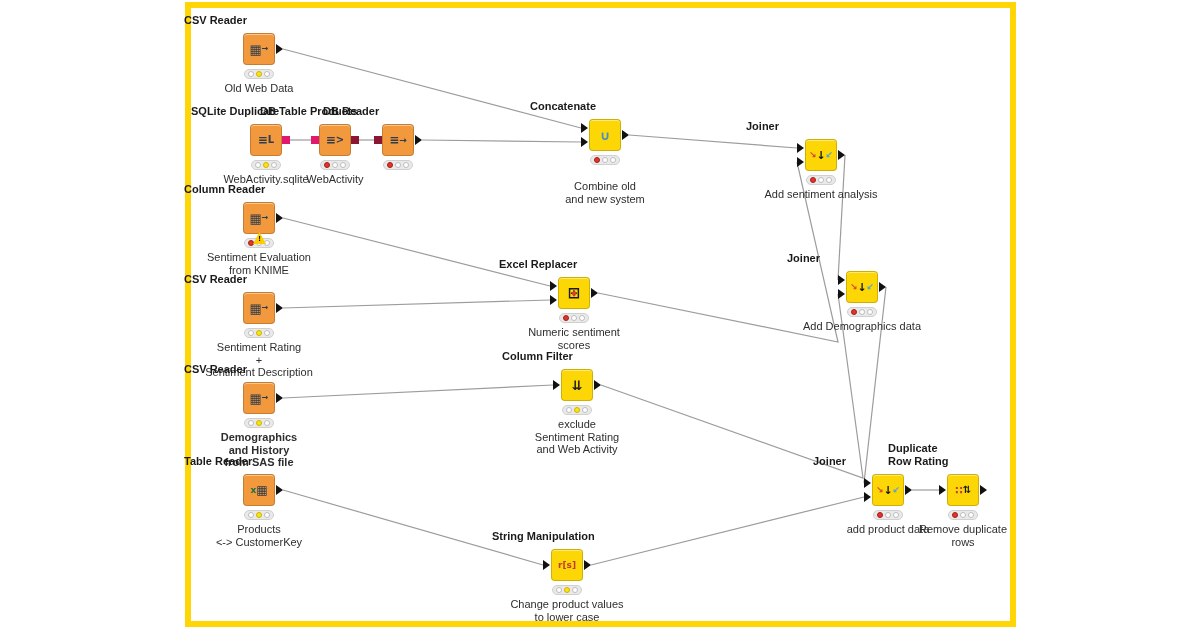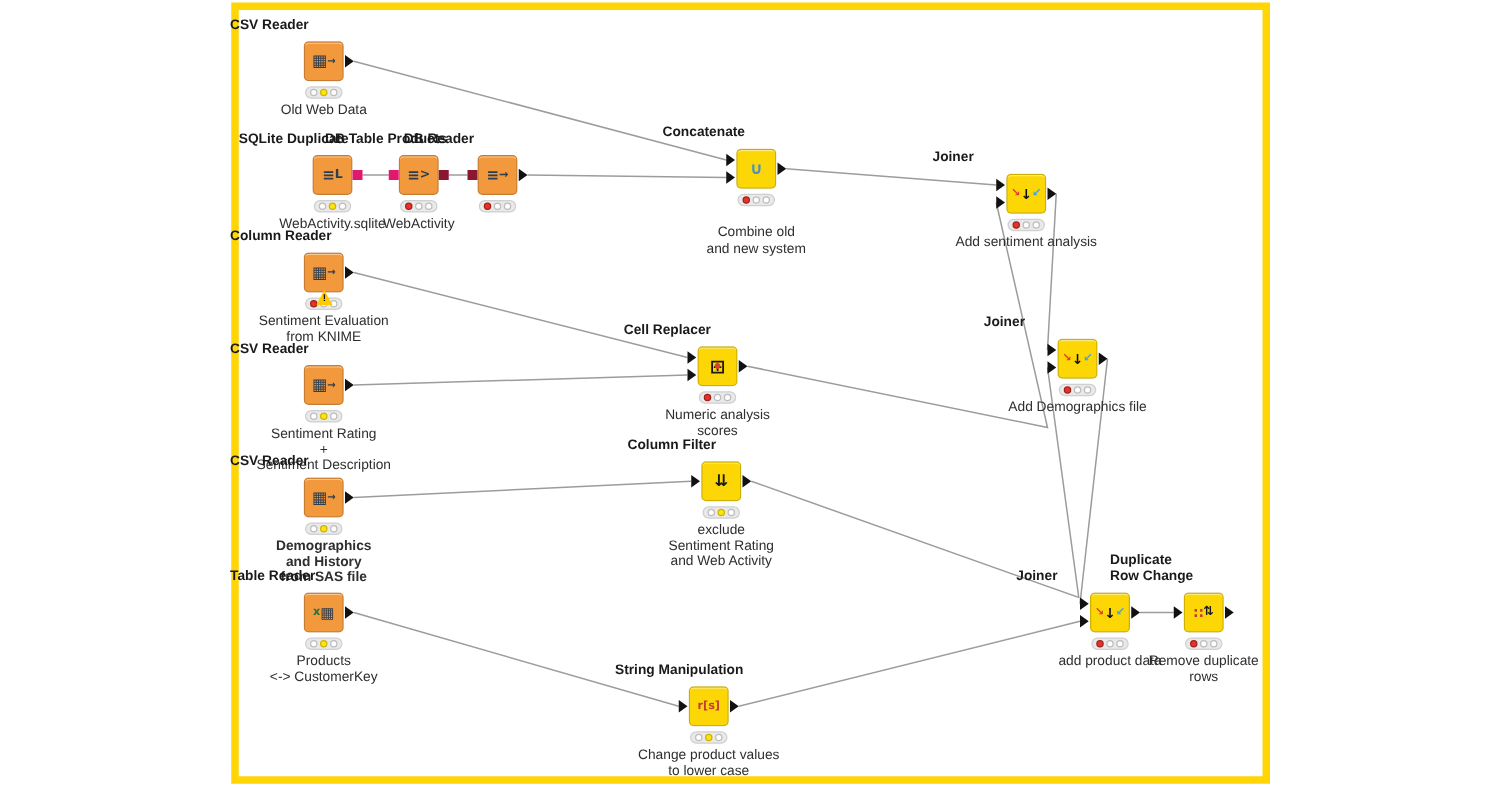--- a/index.html
+++ b/index.html
@@ -177,54 +177,54 @@
     </div>
     <div class="port-tri" style="left: 276px; top: 303px;"></div>
     <div class="lights" style="left: 244px; top: 328px;">
       <span class="light"></span>
       <span class="light yellow"></span>
       <span class="light"></span>
     </div>
     <div class="node-caption" style="left: 174px; top: 341px;">Sentiment Rating
 +
 Sentiment Description</div>
-    <div class="node-title" style="left: 499px; top: 258px;">Cell Replacer</div>
+    <div class="node-title" style="left: 499px; top: 258px;">Excel Replacer</div>
     <div class="node-body" style="left: 558px; top: 277px; background: rgb(252, 215, 5);">
       <div class="icon-wrap">
         <span class="icon-part" style="color: rgb(26, 26, 26); font-size: 15px;">⊞</span>
         <span class="icon-part icon-abs" style="color: rgb(224, 60, 49); font-size: 6px;">●</span>
       </div>
     </div>
     <div class="port-tri" style="left: 550px; top: 281px;"></div>
     <div class="port-tri" style="left: 550px; top: 295px;"></div>
     <div class="port-tri" style="left: 591px; top: 288px;"></div>
     <div class="lights" style="left: 559px; top: 313px;">
       <span class="light red"></span>
       <span class="light"></span>
       <span class="light"></span>
     </div>
-    <div class="node-caption" style="left: 489px; top: 326px;">Numeric analysis
+    <div class="node-caption" style="left: 489px; top: 326px;">Numeric sentiment
 scores</div>
     <div class="node-title" style="left: 787px; top: 252px;">Joiner</div>
     <div class="node-body" style="left: 846px; top: 271px; background: rgb(252, 215, 5);">
       <div class="icon-wrap">
         <span class="icon-part" style="color: rgb(224, 60, 49); font-size: 9px;">↘</span>
         <span class="icon-part" style="color: rgb(17, 17, 17); font-size: 11px;">↓</span>
         <span class="icon-part" style="color: rgb(74, 163, 216); font-size: 9px;">↙</span>
       </div>
     </div>
     <div class="port-tri" style="left: 838px; top: 275px;"></div>
     <div class="port-tri" style="left: 838px; top: 289px;"></div>
     <div class="port-tri" style="left: 879px; top: 282px;"></div>
     <div class="lights" style="left: 847px; top: 307px;">
       <span class="light red"></span>
       <span class="light"></span>
       <span class="light"></span>
     </div>
-    <div class="node-caption" style="left: 777px; top: 320px;">Add Demographics file</div>
+    <div class="node-caption" style="left: 777px; top: 320px;">Add Demographics data</div>
     <div class="node-title" style="left: 184px; top: 363px;">CSV Reader</div>
     <div class="node-body" style="left: 243px; top: 382px; background: rgb(242, 153, 61);">
       <div class="icon-wrap">
         <span class="icon-part" style="color: rgb(46, 61, 78); font-size: 13px;">▦</span>
         <span class="icon-part" style="color: rgb(46, 61, 78); font-size: 8px;">→</span>
       </div>
     </div>
     <div class="port-tri" style="left: 276px; top: 393px;"></div>
     <div class="lights" style="left: 244px; top: 418px;">
       <span class="light"></span>
@@ -291,21 +291,21 @@
     <div class="port-tri" style="left: 864px; top: 478px;"></div>
     <div class="port-tri" style="left: 864px; top: 492px;"></div>
     <div class="port-tri" style="left: 905px; top: 485px;"></div>
     <div class="lights" style="left: 873px; top: 510px;">
       <span class="light red"></span>
       <span class="light"></span>
       <span class="light"></span>
     </div>
     <div class="node-caption" style="left: 803px; top: 523px;">add product data</div>
     <div class="node-title" style="left: 888px; top: 442px;">Duplicate
-Row Change</div>
+Row Rating</div>
     <div class="node-body" style="left: 947px; top: 474px; background: rgb(252, 215, 5);">
       <div class="icon-wrap">
         <span class="icon-part" style="color: rgb(194, 59, 51); font-size: 11px;">∷</span>
         <span class="icon-part" style="color: rgb(26, 26, 26); font-size: 10px;">⇅</span>
       </div>
     </div>
     <div class="port-tri" style="left: 939px; top: 485px;"></div>
     <div class="port-tri" style="left: 980px; top: 485px;"></div>
     <div class="lights" style="left: 948px; top: 510px;">
       <span class="light red"></span>

